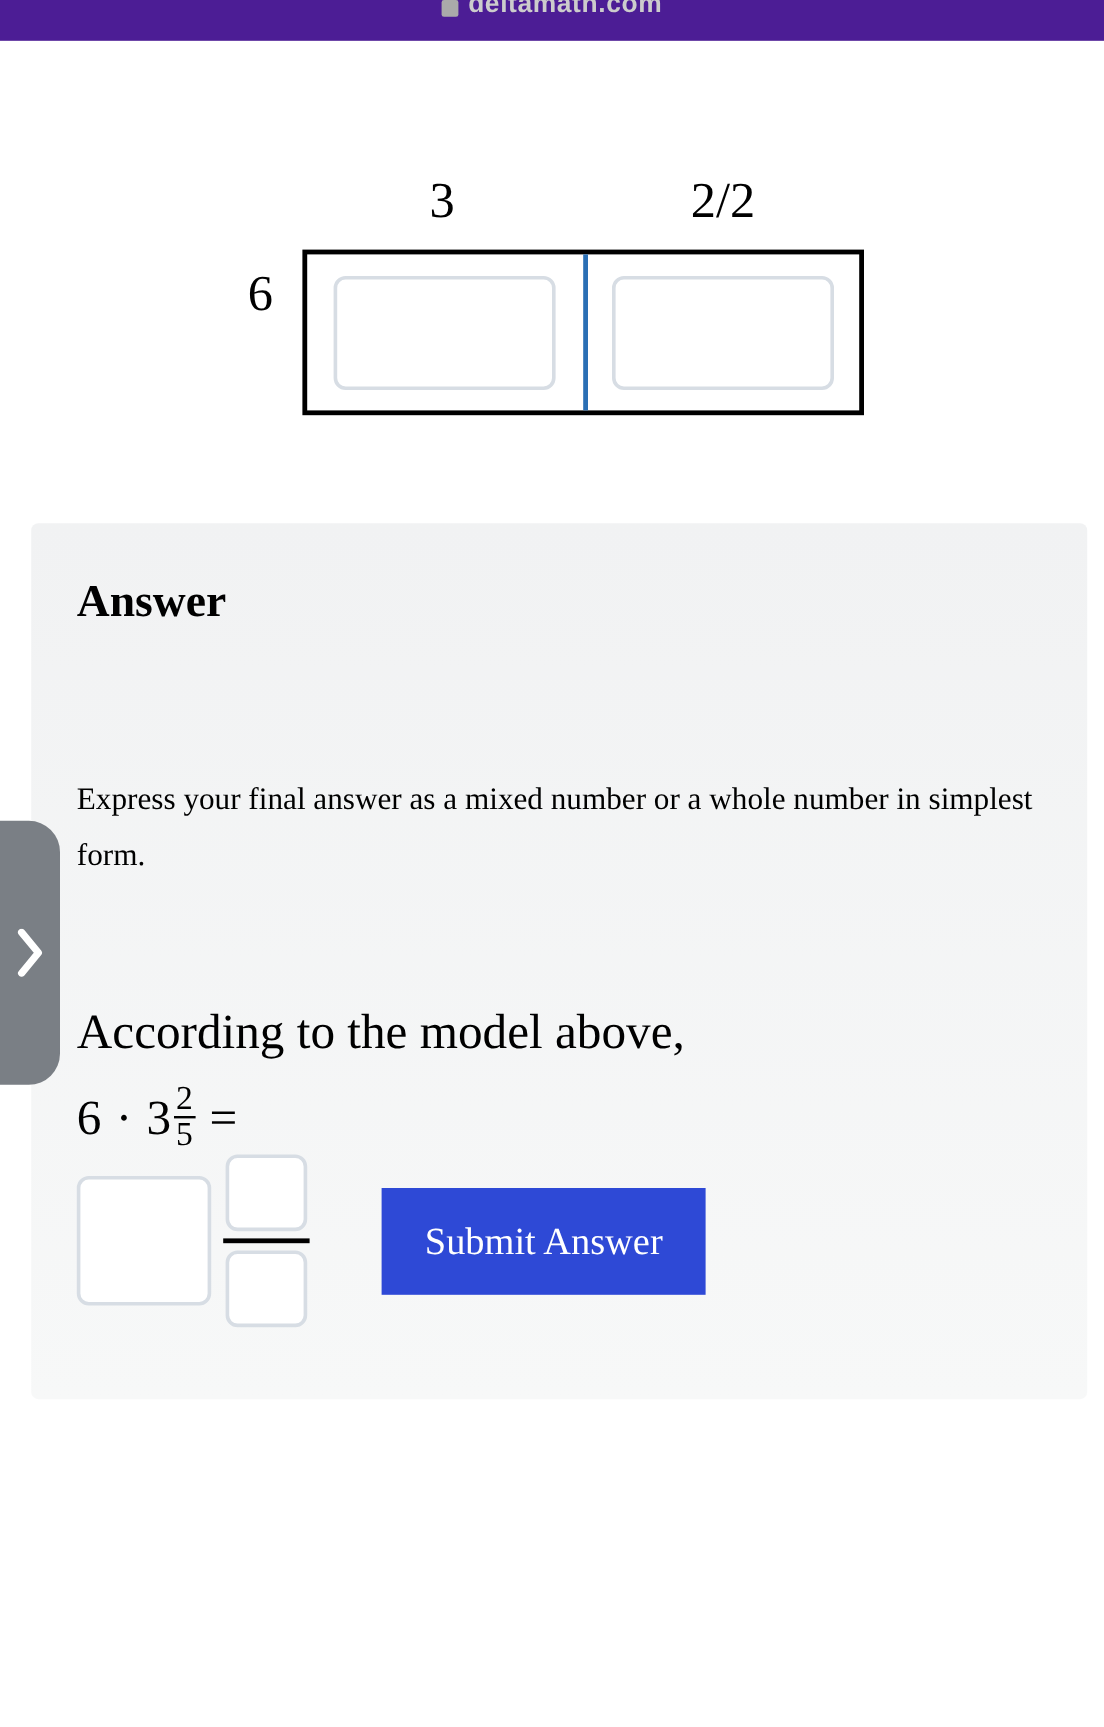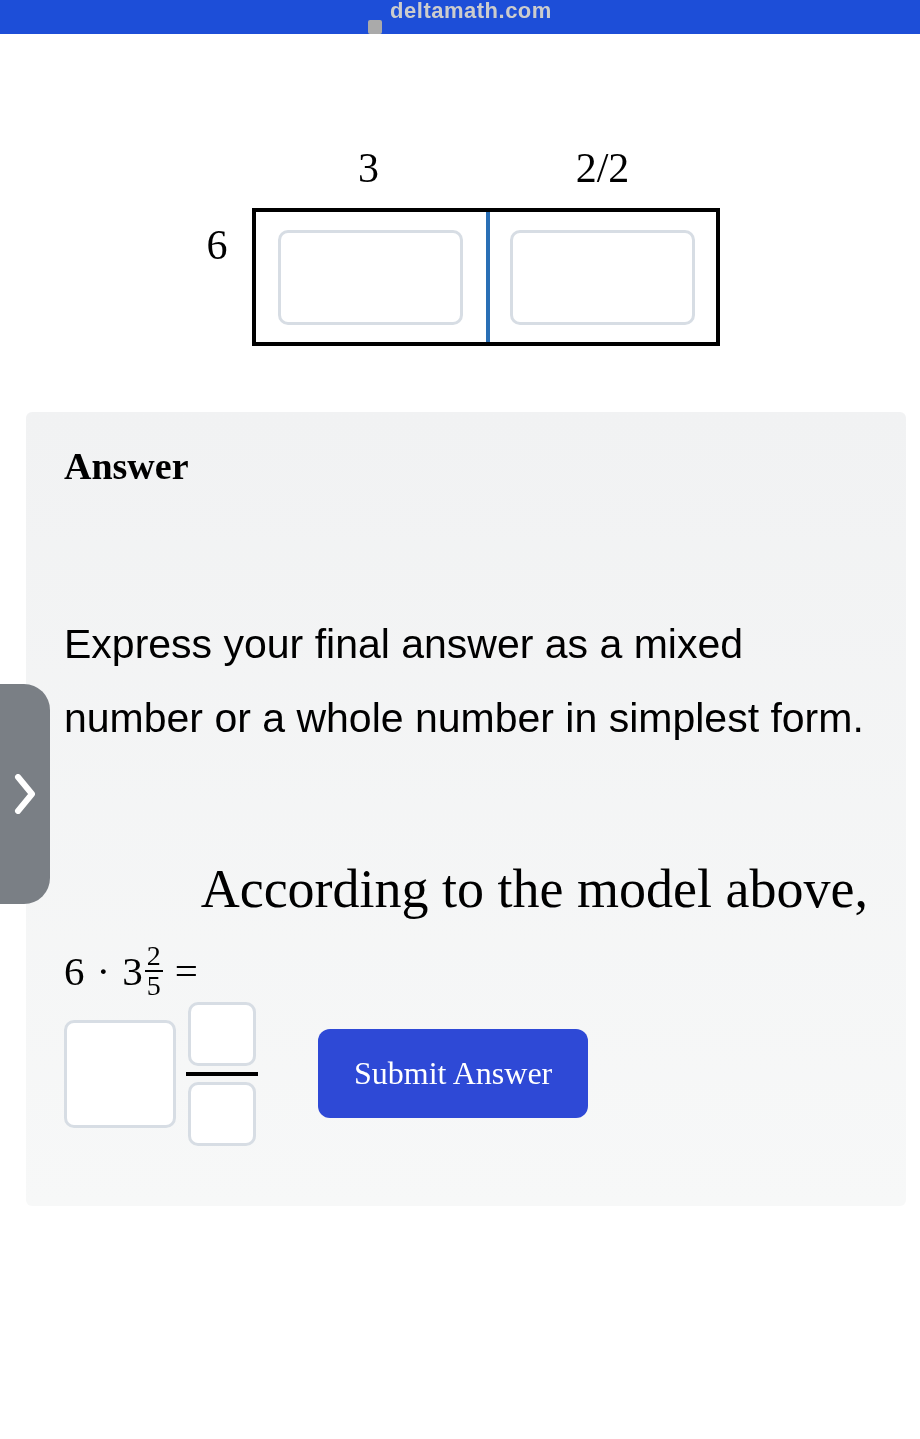--- a/index.html
+++ b/index.html
@@ -1,45 +1,45 @@
 <!DOCTYPE html>
 <html><head>
 <meta charset="utf-8">
 <style>
   * { box-sizing: border-box; margin: 0; padding: 0; }
   html, body { width: 920px; height: 1439px; font-family: Georgia, 'Times New Roman', serif; background: #fff; color: #000; }
-  .browser-bar { height: 34px; background: #1d4ed8; display: flex; align-items: flex-end; justify-content: center; position: relative; }
+  .browser-bar { height: 34px; background: #4c1d95; display: flex; align-items: flex-start; justify-content: center; position: relative; }
   .browser-bar .lock { width: 14px; height: 14px; background: #aaa; margin-right: 8px; border-radius: 2px; }
   .browser-bar .url { color: #ccc; font-family: Arial, sans-serif; font-weight: bold; font-size: 22px; letter-spacing: 0.5px; position: relative; top: -10px; }
   .page { position: relative; padding-left: 6px; }
   .cutoff { font-size: 38px; font-family: Georgia, serif; padding-left: 50px; height: 10px; overflow: hidden; line-height: 0; position: relative; top: -6px; font-weight: bold; letter-spacing: 2px; }
   .model-area { text-align: center; margin-top: 110px; }
   .model-wrap { display: inline-flex; align-items: center; }
   .row-label { font-size: 42px; font-family: Georgia, serif; margin-right: 24px; }
   .col-labels { display: flex; }
   .col-labels > div { flex: 1; text-align: center; font-size: 42px; font-family: Georgia, serif; padding-bottom: 16px; }
   .grid-box { display: flex; border: 4px solid #000; }
   .cell { width: 230px; height: 130px; display: flex; align-items: center; justify-content: center; }
   .cell + .cell { border-left: 4px solid #2a6fb5; }
   .cell-input { width: 185px; height: 95px; border: 3px solid #d7dde4; border-radius: 10px; background: #fff; }
-  .answer-panel { margin-top: 66px; margin-left: 20px; margin-right: 14px; background: linear-gradient(180deg, #f1f2f3 0%, #f7f8f8 100%); border-radius: 6px; padding: 32px 38px 60px 38px; }
+  .answer-panel { margin-top: 90px; margin-left: 20px; margin-right: 14px; background: linear-gradient(180deg, #f1f2f3 0%, #f7f8f8 100%); border-radius: 6px; padding: 43px 38px 60px 38px; }
   .answer-title { font-family: Georgia, serif; font-weight: bold; font-size: 38px; }
-  .instruction { font-family: Liberation Sans, sans-serif; font-size: 41px; line-height: 1.8; margin-top: 120px; }
-  .according { font-family: Georgia, serif; font-size: 54px; margin-top: 90px; line-height: 1.6; text-align: right; }
+  .instruction { font-family: Liberation Serif, serif; font-size: 26px; line-height: 1.8; margin-top: 120px; }
+  .according { font-family: Georgia, serif; font-size: 41px; margin-top: 90px; line-height: 1.6; }
   .expr { font-family: Georgia, serif; font-size: 41px; margin-top: 10px; display: flex; align-items: center; gap: 12px; }
   .mfrac-small { display: inline-flex; flex-direction: column; align-items: center; font-size: 28px; line-height: 1; vertical-align: middle; }
   .mfrac-small .top { border-bottom: 2.5px solid #000; padding: 0 2px; }
   .mfrac-small .bot { padding: 0 2px; }
   .answer-input-row { display: flex; align-items: center; gap: 60px; margin-top: 2px; }
   .mixed-entry { display: flex; align-items: center; gap: 10px; }
   .whole-box { width: 112px; height: 108px; border: 3px solid #d7dde4; border-radius: 10px; background: #fff; }
   .frac-boxes { display: flex; flex-direction: column; align-items: center; gap: 6px; }
   .small-box { width: 68px; height: 64px; border: 3px solid #d7dde4; border-radius: 10px; background: #fff; }
   .frac-line { width: 72px; height: 4px; background: #000; }
-  .submit-btn { background: #2e49d6; color: #fff; font-family: Georgia, serif; font-size: 32px; padding: 26px 36px; border: none; border-radius: 12px; cursor: pointer; }
+  .submit-btn { background: #2e49d6; color: #fff; font-family: Georgia, serif; font-size: 32px; padding: 26px 36px; border: none; border-radius: 0; cursor: pointer; }
   .side-tab { position: absolute; left: 0; top: 540px; width: 50px; height: 220px; background: #7a7f85; border-radius: 0 26px 26px 0; display: flex; align-items: center; justify-content: center; }
   .side-tab svg { width: 26px; height: 40px; }
 </style>
 </head>
 <body>
 
 <div class="browser-bar">
   <span class="lock"></span>
   <span class="url">deltamath.com</span>
 </div>

